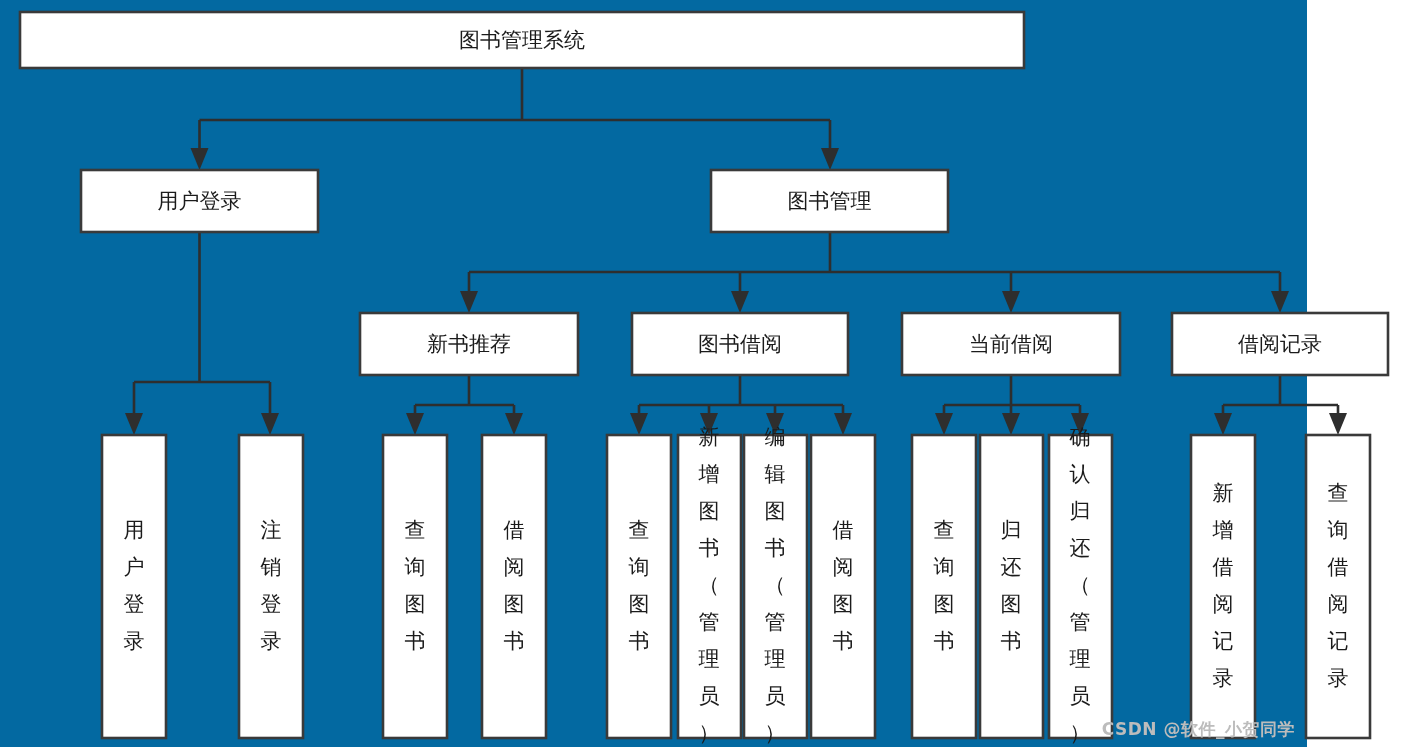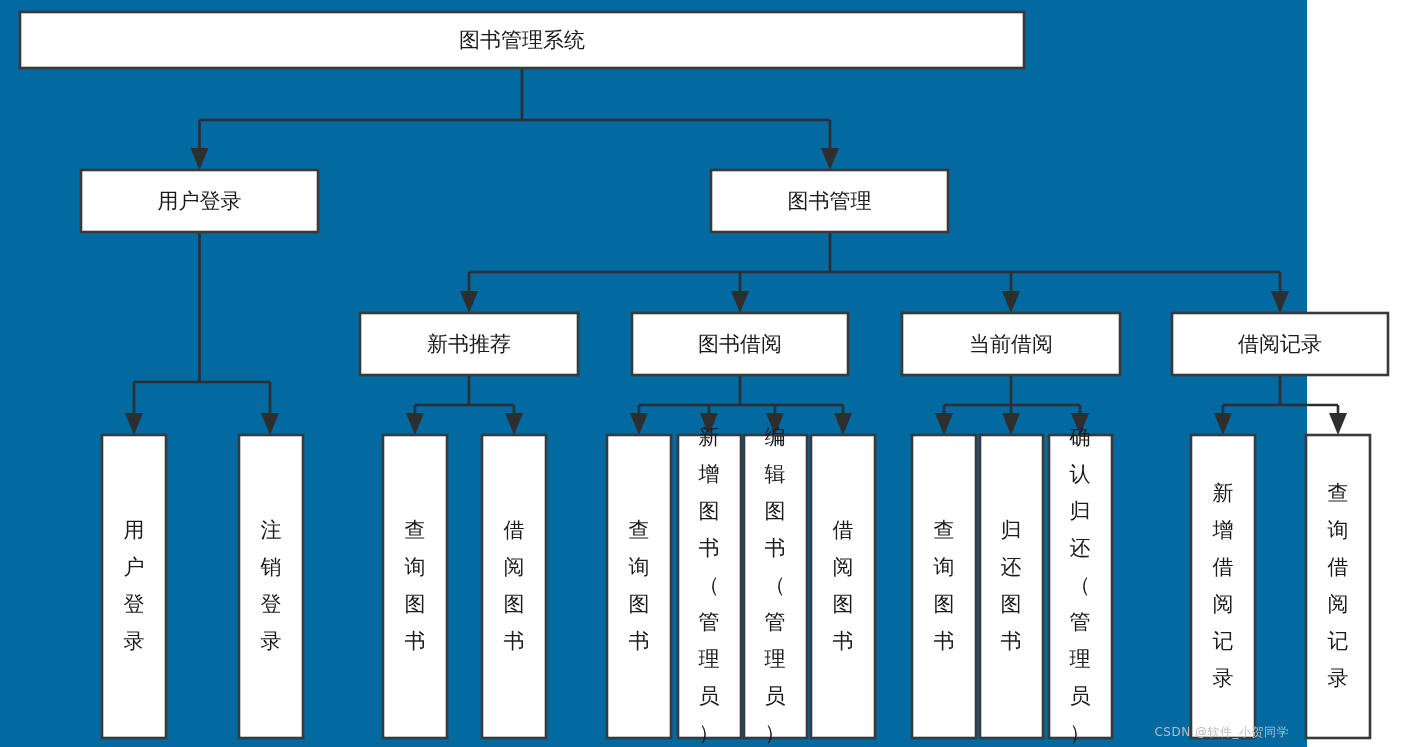--- a/index.html
+++ b/index.html
@@ -51,28 +51,29 @@
     dominant-baseline: middle;
   }
   .node-label-v {
     fill: #1b1b1b;
     font-family: "DejaVu Sans", "Liberation Sans", sans-serif;
     font-size: 21px;
     text-anchor: middle;
   }
   .watermark-text {
     position: absolute;
-    right: 18px;
+    right: 12px;
     bottom: 6px;
     font-family: "DejaVu Sans", "Liberation Sans", sans-serif;
-    font-size: 12px;
+    font-size: 17px;
     color: #bcbcbc;
     white-space: nowrap;
     letter-spacing: 0.5px;
     user-select: none;
+    font-weight: bold;
   }
 </style>
 </head>
 <body>
 
 <div id="diagram-root">
 
   <svg id="tree-svg" viewBox="0 0 1405 747">
 
     <g>

